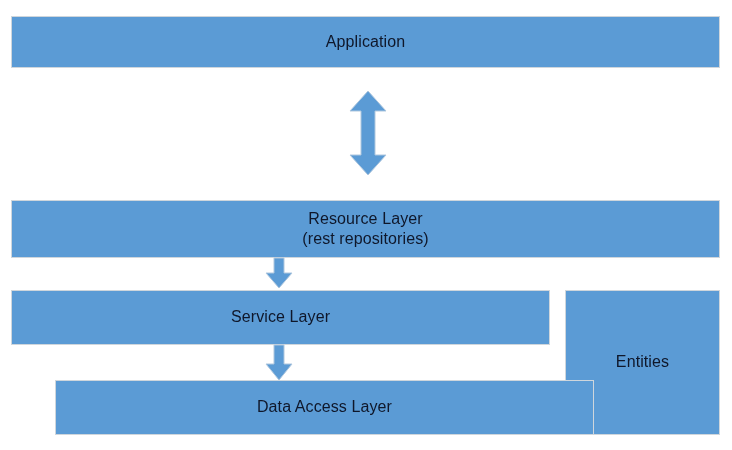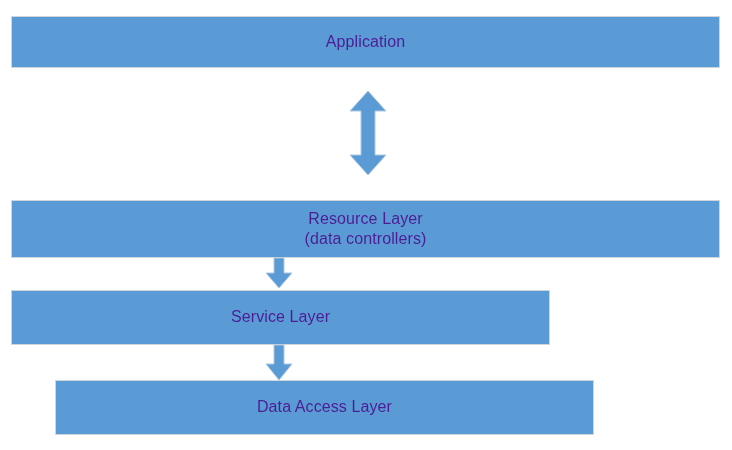--- a/index.html
+++ b/index.html
@@ -20,21 +20,21 @@
   }
   .layer-box {
     position: absolute;
     box-sizing: border-box;
     background: #5B9BD5;
     border: 1px solid #cfd6dc;
     display: flex;
     flex-direction: column;
     align-items: center;
     justify-content: center;
-    color: #4c1d95;
+    color: #0f172a;
     text-align: center;
     line-height: 1.28;
     -webkit-font-smoothing: antialiased;
   }
   .layer-title {
     font-size: 16px;
     letter-spacing: 0.1px;
     white-space: nowrap;
   }
   .layer-sub {
@@ -71,33 +71,36 @@
   </div>
 
   <div class="arrow" id="arrow-app-resource">
     <svg width="38" height="86" viewBox="0 0 38 86" xmlns="http://www.w3.org/2000/svg">
       <polygon points="19,1 37,21 26,21 26,65 37,65 19,85 1,65 12,65 12,21 1,21" fill="#5B9BD5" stroke="#AFC7DE" stroke-width="1" stroke-linejoin="miter"></polygon>
     </svg>
   </div>
 
   <div class="layer-box" id="box-resource">
     <span class="layer-title">Resource Layer</span>
-    <span class="layer-sub">(data controllers)</span>
+    <span class="layer-sub">(rest repositories)</span>
   </div>
 
   <div class="arrow" id="arrow-resource-service">
     <svg width="28" height="31" viewBox="0 0 28 31" xmlns="http://www.w3.org/2000/svg">
       <polygon points="9,0 19,0 19,15 27,15 14,30 1,15 9,15" fill="#5B9BD5" stroke="#AFC7DE" stroke-width="1" stroke-linejoin="miter"></polygon>
     </svg>
   </div>
 
   <div class="layer-box" id="box-service">
     <span class="layer-title">Service Layer</span>
   </div>
 
+  <div class="layer-box" id="box-entities">
+    <span class="layer-title">Entities</span>
+  </div>
 
   <div class="arrow" id="arrow-service-dataaccess">
     <svg width="28" height="36" viewBox="0 0 28 36" xmlns="http://www.w3.org/2000/svg">
       <polygon points="9,0 19,0 19,19 27,19 14,35 1,19 9,19" fill="#5B9BD5" stroke="#AFC7DE" stroke-width="1" stroke-linejoin="miter"></polygon>
     </svg>
   </div>
 
   <div class="layer-box" id="box-dataaccess">
     <span class="layer-title">Data Access Layer</span>
   </div>

